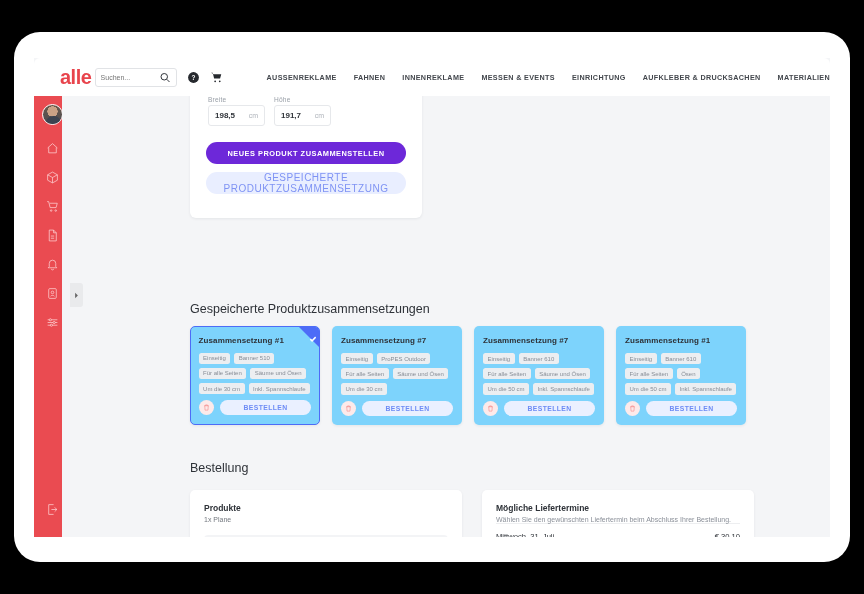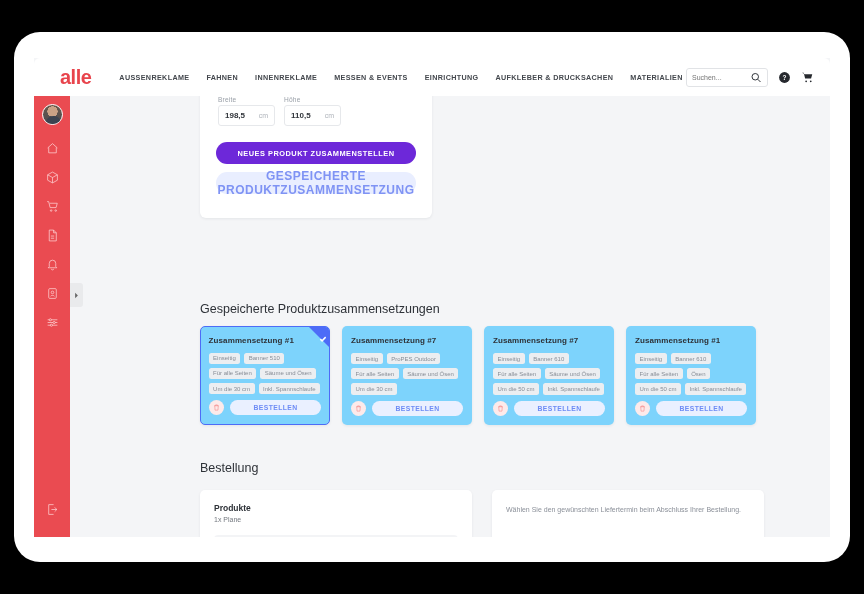--- a/index.html
+++ b/index.html
@@ -88,21 +88,21 @@
   #drawer-toggle {
     position: absolute; left: 36px; top: 225px;
     width: 13px; height: 24px; background: #e9eaec;
     border-radius: 0 3px 3px 0; display: flex; align-items: center; justify-content: center;
     cursor: pointer; z-index: 4;
   }
   #drawer-toggle svg { width: 7px; height: 7px; fill: #666; }
 
   
   #content {
-    position: absolute; left: 38px; top: 38px;
+    position: absolute; left: 28px; top: 38px;
     width: 760px; height: 441px; overflow: hidden;
     background: #f4f5f7;
   }
   #scroll { padding: 0 0 0 0; position: relative; }
 
   
   #config-card {
     position: absolute; left: 128px; top: -26px;
     width: 232px; height: 148px;
     background: #fff; border-radius: 6px;
@@ -118,21 +118,21 @@
   .dimval { font-size: 8px; color: #31353b; font-weight: bold; }
   .dimunit { font-size: 7px; color: #aeb3ba; }
   .btn-primary {
     margin: 16px auto 0; width: 200px; height: 22px; border-radius: 11px;
     background: #6d28d9; color: #fff; font-size: 7.4px; font-weight: bold;
     letter-spacing: .5px; display: flex; align-items: center; justify-content: center;
     cursor: pointer; border: 0; font-family: "Liberation Sans", sans-serif;
   }
   .btn-secondary {
     margin: 8px auto 11px; width: 200px; height: 22px; border-radius: 11px;
-    background: #e9eeff; color: #7f93f4; font-size: 12px; font-weight: bold;
+    background: #e9eeff; color: #7f93f4; font-size: 10px; font-weight: normal;
     letter-spacing: .5px; display: flex; align-items: center; justify-content: center;
     cursor: pointer; border: 0; font-family: "Liberation Sans", sans-serif;
   }
 
   
   .section-title {
     position: absolute; font-size: 12.5px; color: #2e3238; font-weight: normal;
   }
   #t-saved { left: 128px; top: 206px; }
   #t-order { left: 128px; top: 365px; }
@@ -195,53 +195,53 @@
   .date-price { font-weight: normal; color: #2e3238; }
 </style>
 </head>
 <body>
 
 <div id="device">
   <div id="viewport">
 
     <div id="topnav">
       <div id="logo">alle</div>
+      <div id="navright">
+        <div id="searchbox">
+          <input type="text" placeholder="Suchen..." style="">
+          <span class="hicon">
+            <svg viewBox="0 0 24 24" fill="none" stroke="#31353b" stroke-width="2">
+                <circle cx="10.5" cy="10.5" r="6.5"></circle>
+                <line x1="15.5" y1="15.5" x2="21" y2="21"></line>
+              </svg>
+          </span>
+        </div>
+        <span class="hicon">
+          <svg viewBox="0 0 24 24">
+              <circle cx="12" cy="12" r="10" fill="#26292e"></circle>
+              <text x="12" y="16.5" font-size="12" font-family="Liberation Sans, sans-serif" fill="#fff" text-anchor="middle" font-weight="bold">?</text>
+            </svg>
+        </span>
+        <span class="hicon">
+          <svg viewBox="0 0 24 24" fill="#26292e">
+              <path d="M2 3h3l2.6 11h11l2.2-8H7"></path>
+              <circle cx="9.5" cy="19" r="1.6"></circle>
+              <circle cx="18" cy="19" r="1.6"></circle>
+            </svg>
+        </span>
+      </div>
       <div id="navlinks">
         <span class="navlink">AUSSENREKLAME</span>
         <span class="navlink">FAHNEN</span>
         <span class="navlink">INNENREKLAME</span>
         <span class="navlink">MESSEN &amp; EVENTS</span>
         <span class="navlink">EINRICHTUNG</span>
         <span class="navlink">AUFKLEBER &amp; DRUCKSACHEN</span>
         <span class="navlink">MATERIALIEN</span>
       </div>
-      <div id="navright">
-        <div id="searchbox">
-          <input type="text" placeholder="Suchen..." style="">
-          <span class="hicon">
-            <svg viewBox="0 0 24 24" fill="none" stroke="#31353b" stroke-width="2">
-                <circle cx="10.5" cy="10.5" r="6.5"></circle>
-                <line x1="15.5" y1="15.5" x2="21" y2="21"></line>
-              </svg>
-          </span>
-        </div>
-        <span class="hicon">
-          <svg viewBox="0 0 24 24">
-              <circle cx="12" cy="12" r="10" fill="#26292e"></circle>
-              <text x="12" y="16.5" font-size="12" font-family="Liberation Sans, sans-serif" fill="#fff" text-anchor="middle" font-weight="bold">?</text>
-            </svg>
-        </span>
-        <span class="hicon">
-          <svg viewBox="0 0 24 24" fill="#26292e">
-              <path d="M2 3h3l2.6 11h11l2.2-8H7"></path>
-              <circle cx="9.5" cy="19" r="1.6"></circle>
-              <circle cx="18" cy="19" r="1.6"></circle>
-            </svg>
-        </span>
-      </div>
     </div>
 
     <div id="rail">
       <div id="avatar"></div>
       <div id="railtop">
         <div class="railicon">
           <svg viewBox="0 0 24 24">
               <path d="M3 11 12 3l9 8"></path>
               <path d="M5 10v10h14V10"></path>
             </svg>
@@ -314,21 +314,21 @@
             <div class="dimfield">
               <div class="dimlabel">Breite</div>
               <div class="diminput">
                 <span class="dimval">198,5</span>
                 <span class="dimunit">cm</span>
               </div>
             </div>
             <div class="dimfield">
               <div class="dimlabel">Höhe</div>
               <div class="diminput">
-                <span class="dimval">110,5</span>
+                <span class="dimval">191,7</span>
                 <span class="dimunit">cm</span>
               </div>
             </div>
           </div>
           <button class="btn-primary">NEUES PRODUKT ZUSAMMENSTELLEN</button>
           <button class="btn-secondary">GESPEICHERTE PRODUKTZUSAMMENSETZUNG</button>
         </div>
 
         <div class="section-title" id="t-saved">Gespeicherte Produktzusammensetzungen</div>
 
@@ -452,21 +452,26 @@
           <div class="panel">
             <div class="panel-h">Produkte</div>
             <div class="prod-line">1x Plane</div>
             <div class="totals">
               
               
             </div>
           </div>
 
           <div class="panel">
+            <div class="panel-h">Mögliche Liefertermine</div>
             <div class="panel-sub">Wählen Sie den gewünschten Liefertermin beim Abschluss Ihrer Bestellung.</div>
+            <div class="date-row">
+              <span>Mittwoch, 31. Juli</span>
+              <span class="date-price">€ 30,10</span>
+            </div>
 
           </div>
 
         </div>
 
       </div>
     </div>
 
   </div>
 </div>

